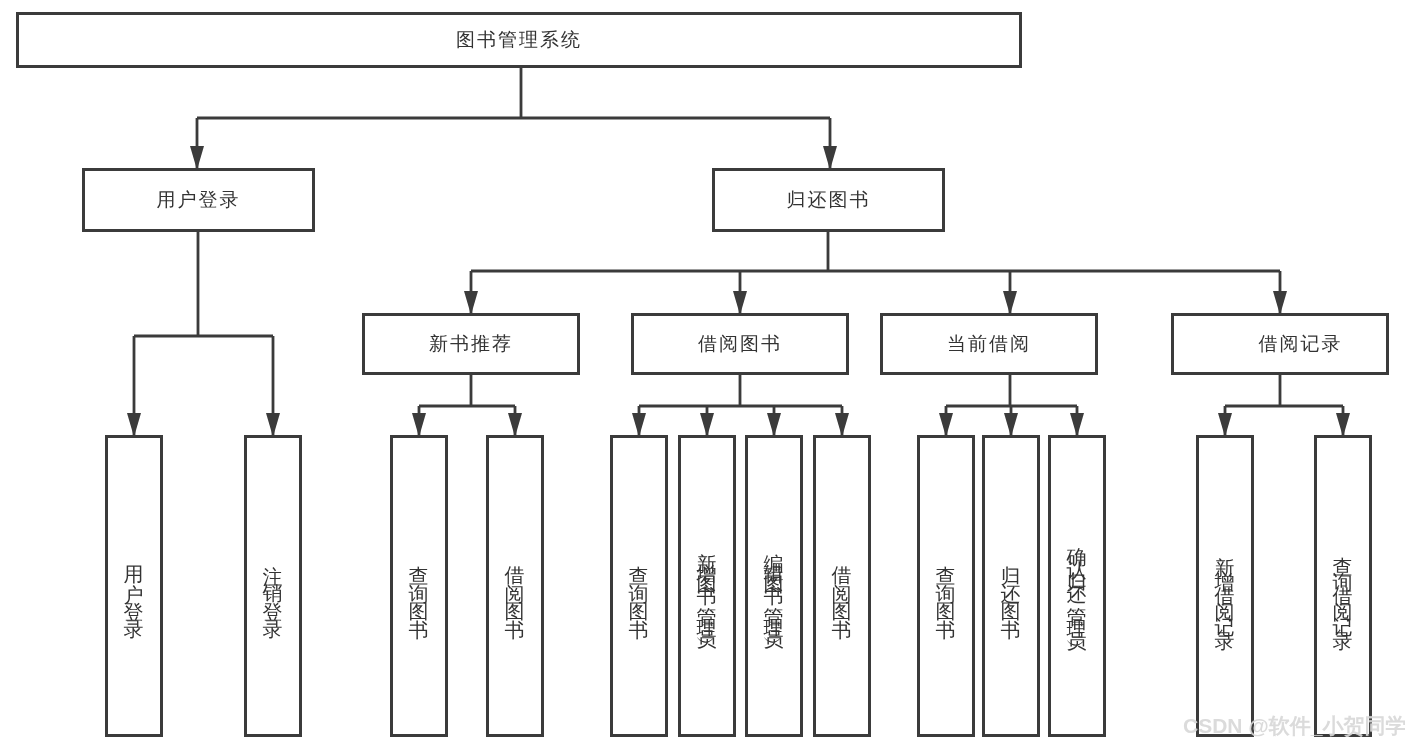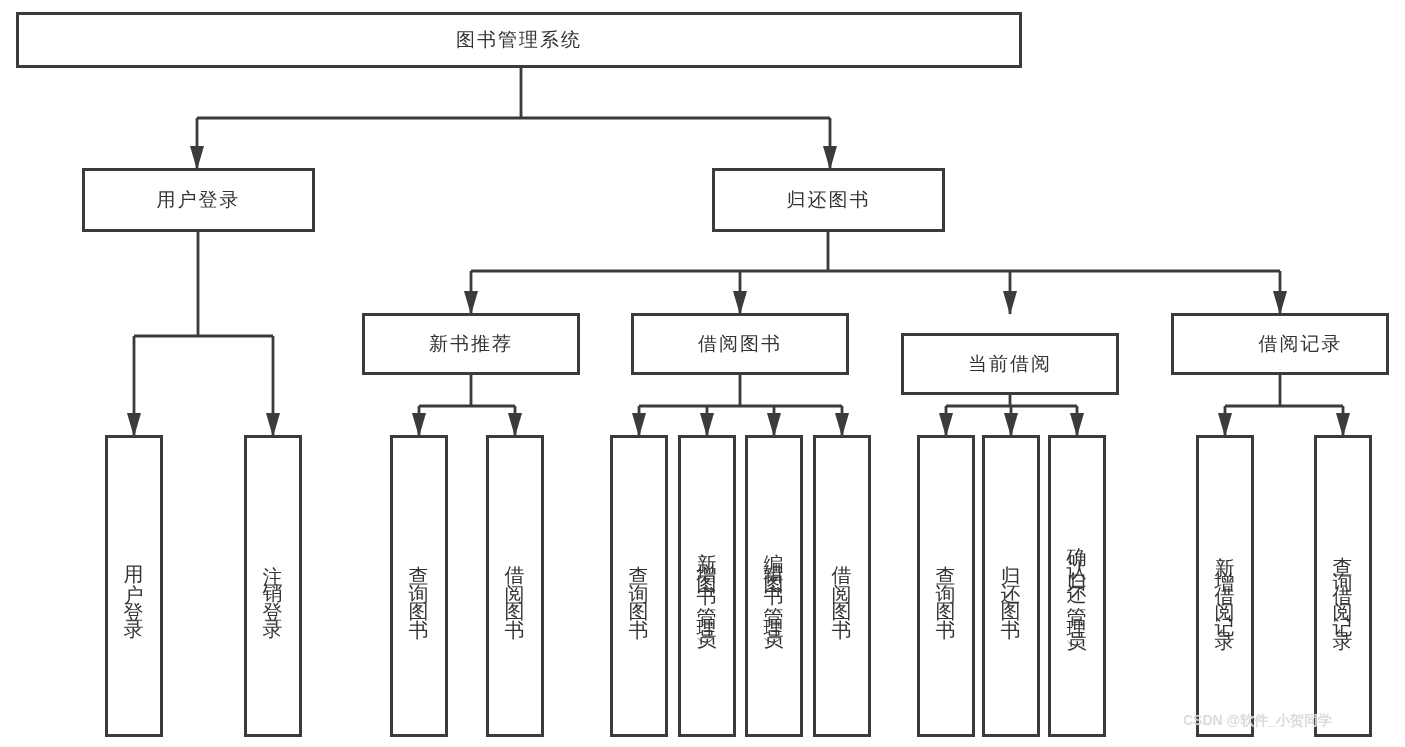--- a/index.html
+++ b/index.html
@@ -41,21 +41,21 @@
   .v4 { letter-spacing: 18px; }
   .v6 { letter-spacing: 15px; }
   .v8 { letter-spacing: 12px; }
   .v9 { letter-spacing: 11px; }
   .leaf { width: 58px; height: 302px; top: 435px; }
   .lvl3 { width: 218px; height: 62px; top: 313px; }
   .watermark {
     position: absolute;
     left: 1183px;
     top: 712px;
-    font-size: 14px;
+    font-size: 21px;
     font-weight: 700;
     color: var(--color-watermark);
     opacity: 0.92;
     white-space: nowrap;
     z-index: 5;
     text-shadow: 0 0 1px rgba(255,255,255,0.6);
   }
 </style>
 </head>
 <body>
@@ -109,21 +109,21 @@
   <div class="box h" style="left:712px; top:168px; width:233px; height:64px;">
     <span>归还图书</span>
   </div>
 
   <div class="box h lvl3" style="left:362px;justify-content:center;">
     <span>新书推荐</span>
   </div>
   <div class="box h lvl3" style="left:631px;">
     <span>借阅图书</span>
   </div>
-  <div class="box h lvl3" style="left:901px;margin-top:20px;">
+  <div class="box h lvl3" style="left:880px;">
     <span>当前借阅</span>
   </div>
   <div class="box h lvl3" style="left:1171px;padding-left:41px;">
     <span>借阅记录</span>
   </div>
 
   <div class="box v v4 leaf" style="left:105px;">
     <span>用户登录</span>
   </div>
   <div class="box v v4 leaf" style="left:244px;">

